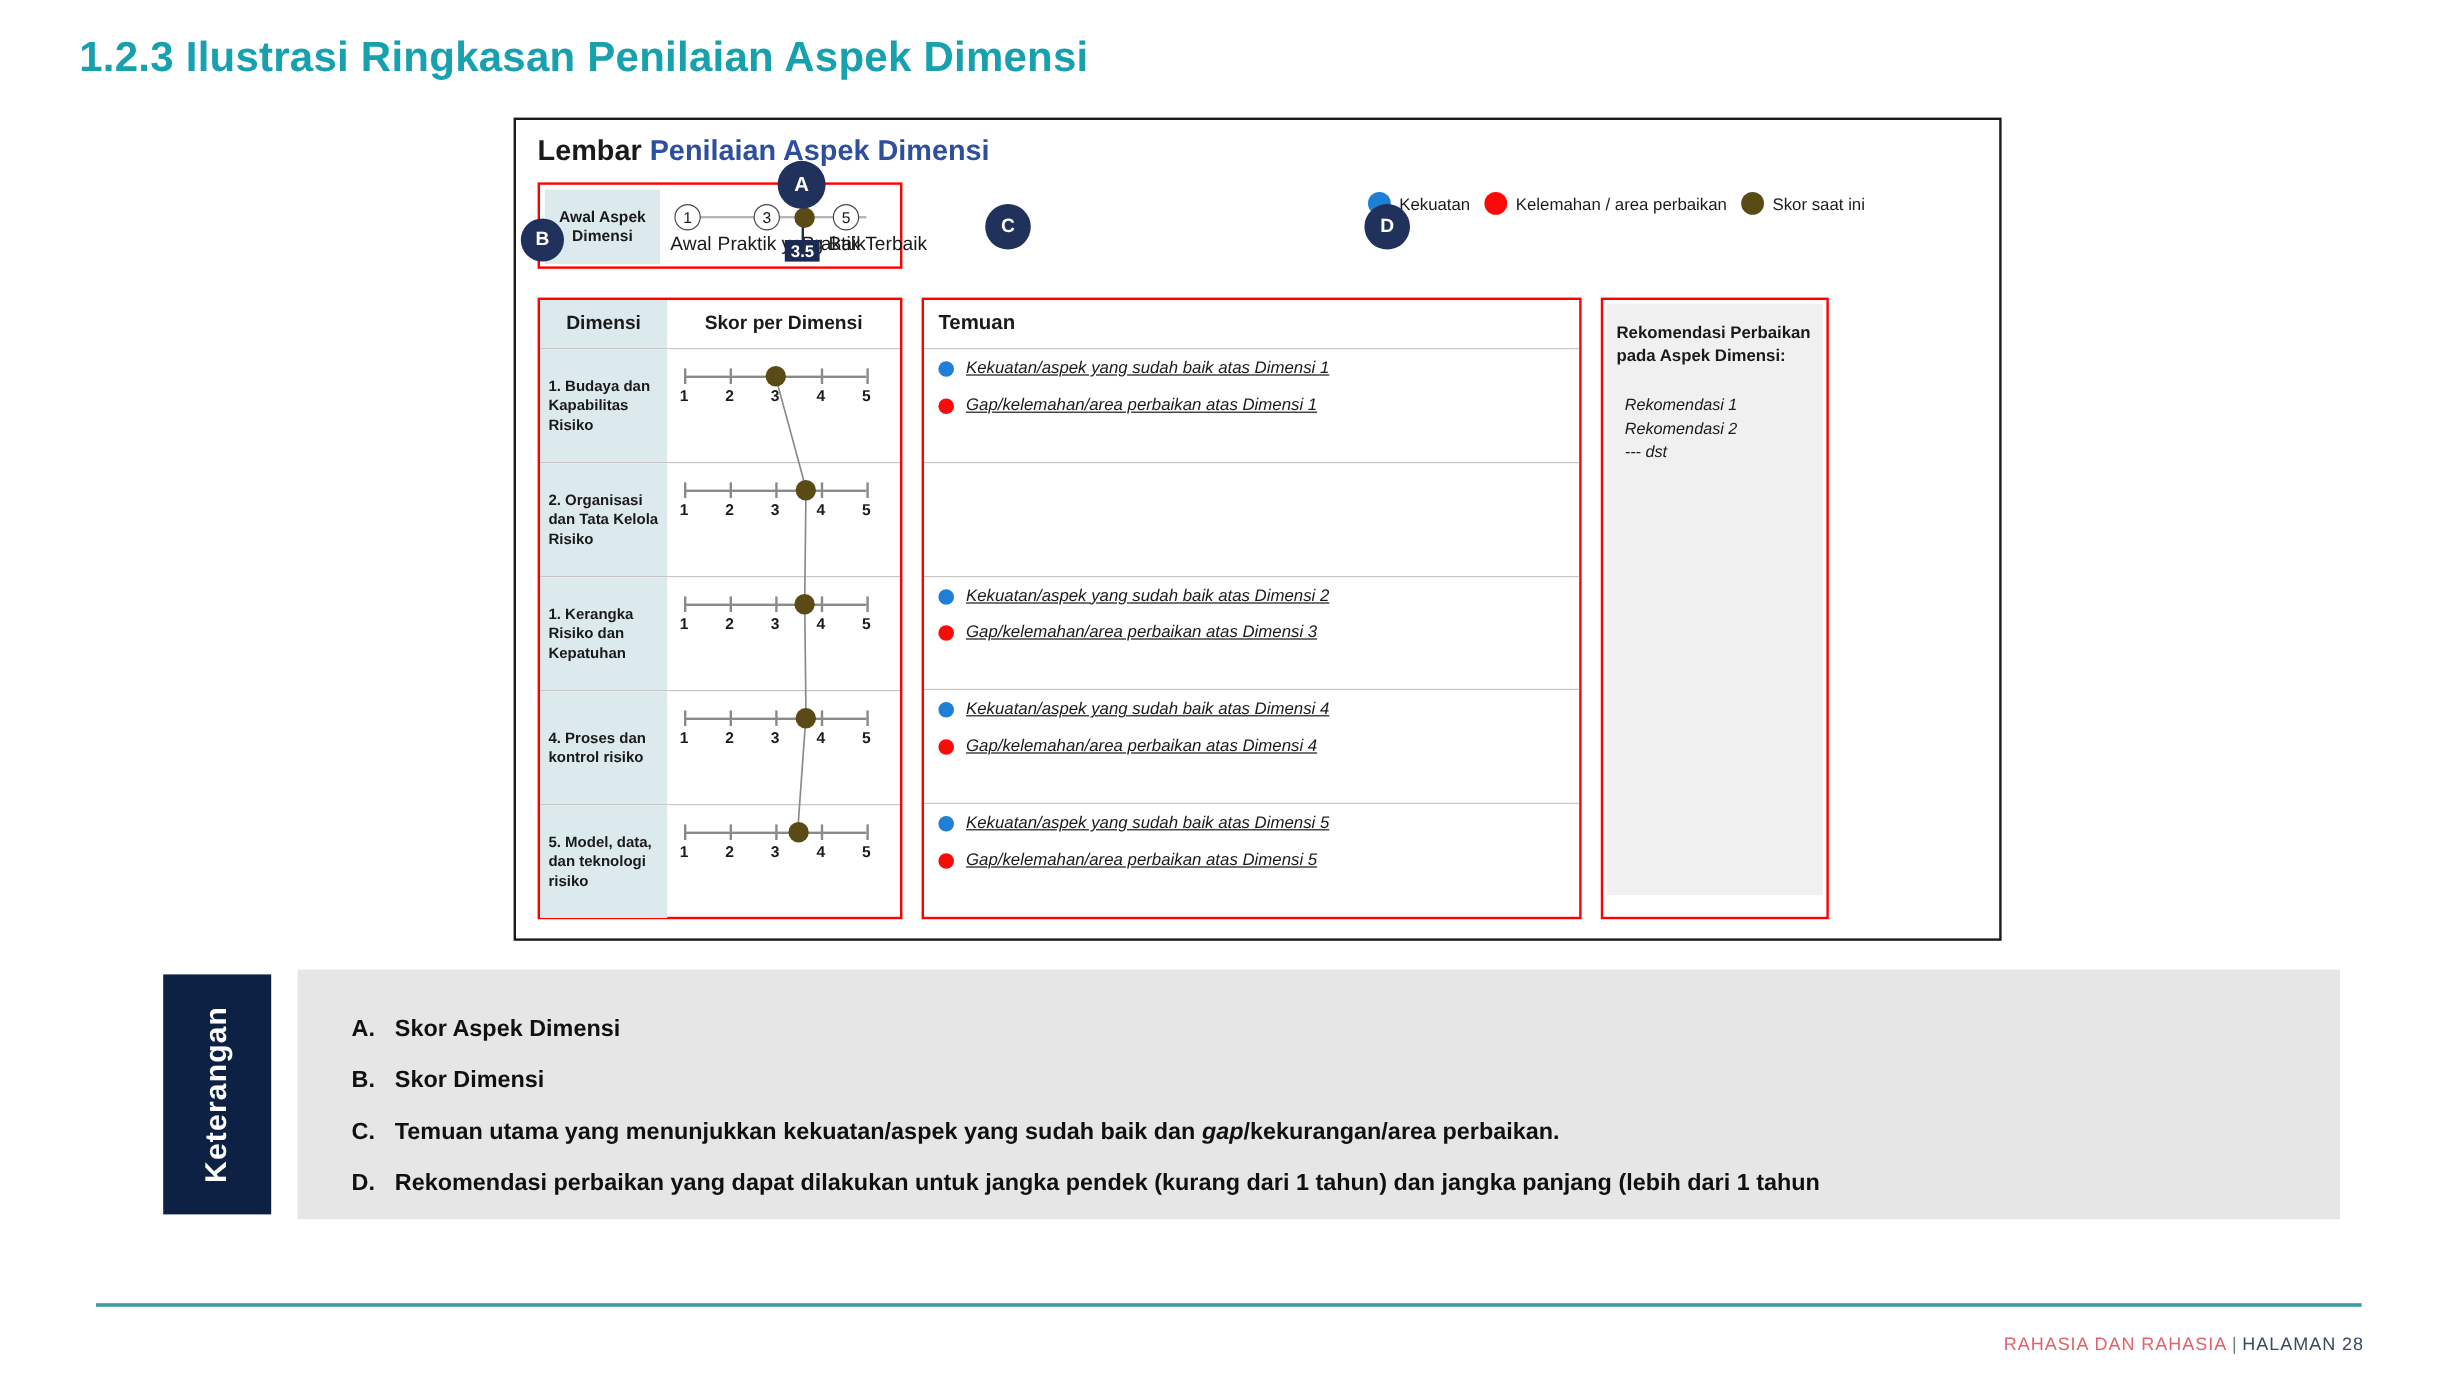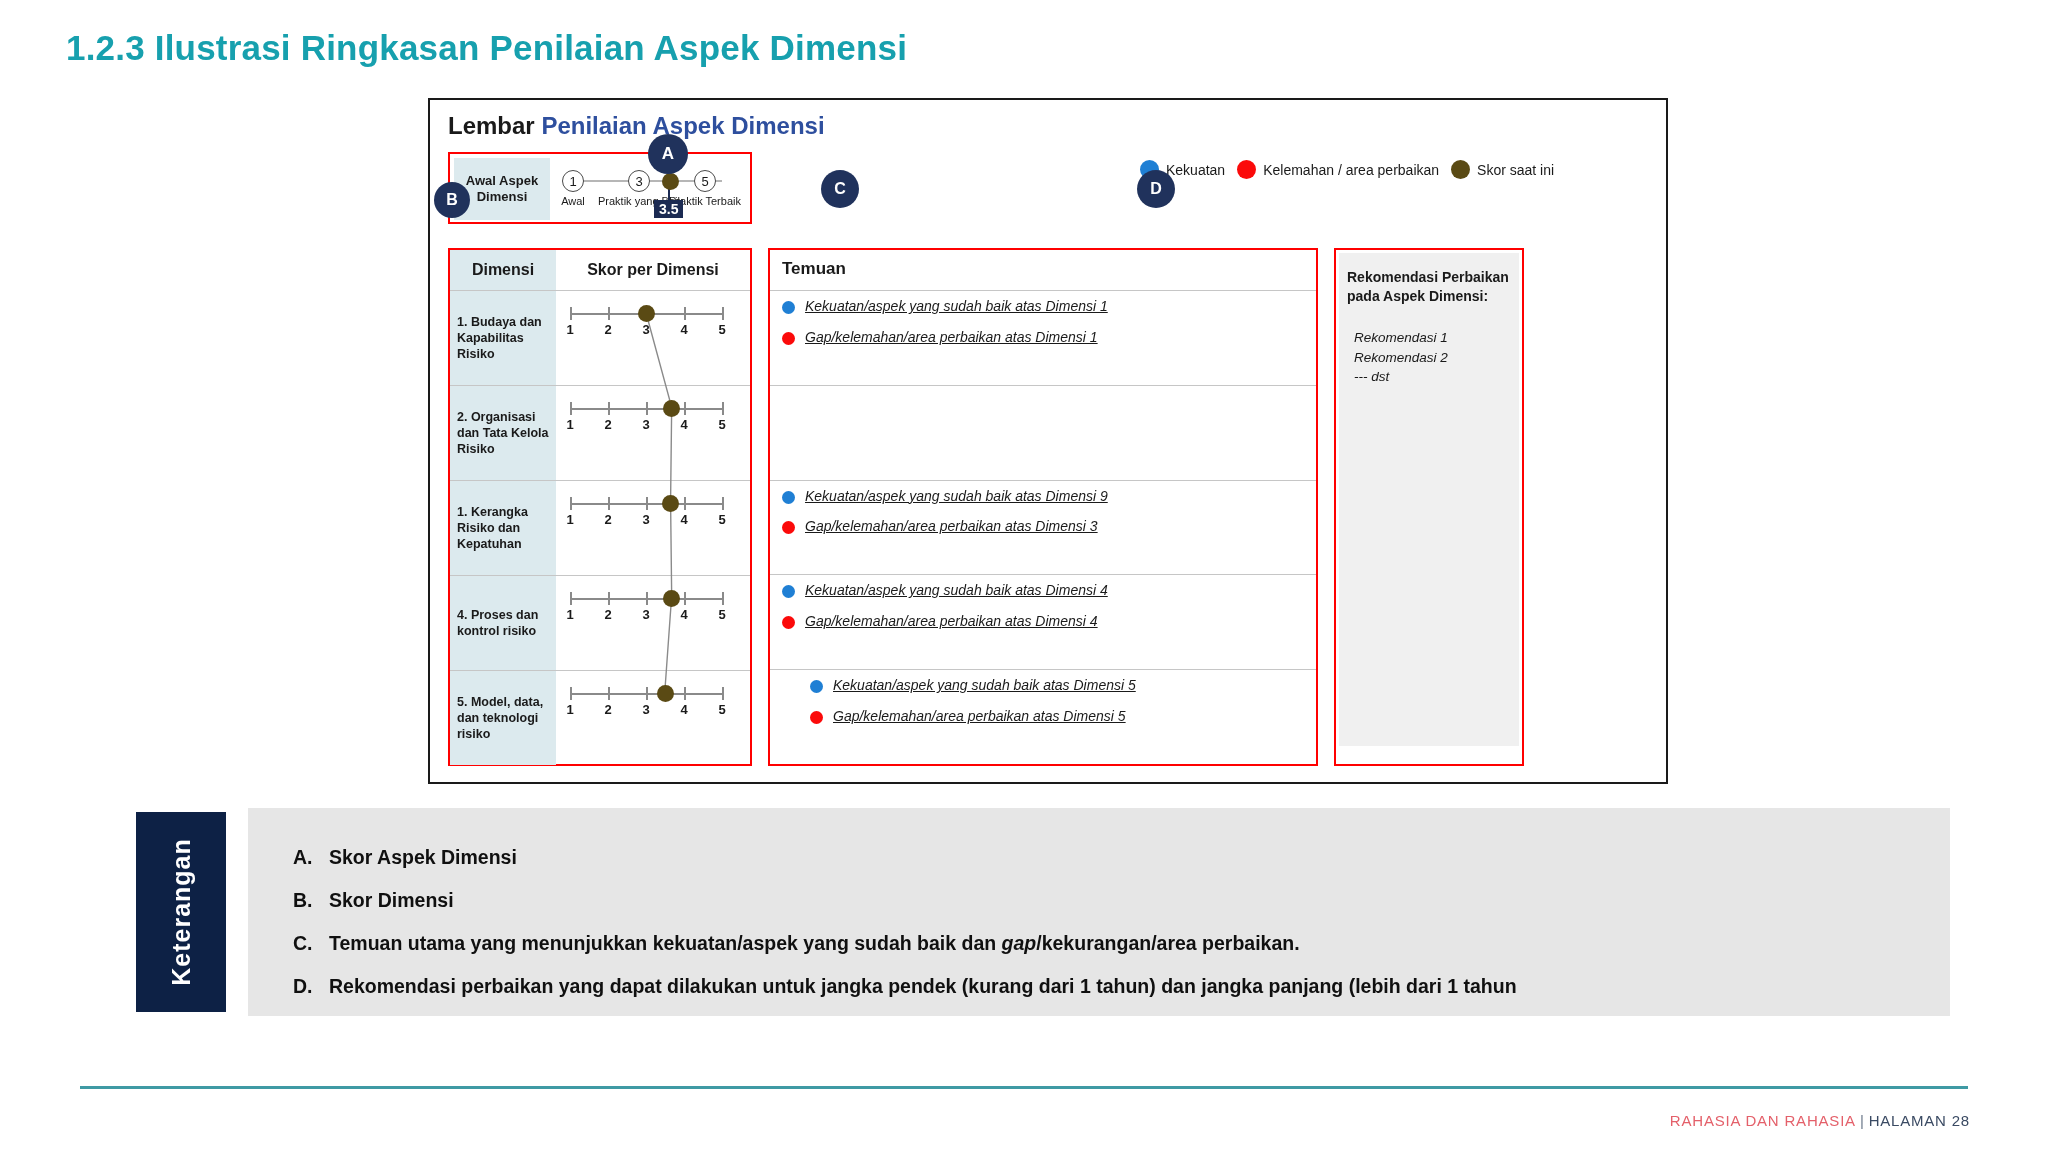--- a/index.html
+++ b/index.html
@@ -46,21 +46,21 @@
   .scale-a .axis{
     position:absolute; left:14px; top:16px; width:150px; height:2px; background:#b6b6b6;
   }
   .scale-a .node{
     position:absolute; top:6px; width:22px; height:22px; border-radius:50%;
     border:1.6px solid #4a4a4a; background:#fff; color:#1a1a1a;
     font-size:13px; display:flex; align-items:center; justify-content:center;
   }
   .scale-a .n1{ left:4px; } .scale-a .n3{ left:70px; } .scale-a .n5{ left:136px; }
   .scale-a .cap{
-    position:absolute; font-size:11px; color:#1a1a1a; text-align:center;
+    position:absolute; font-size:16px; color:#1a1a1a; text-align:right;
     line-height:1.15; white-space:nowrap;
   }
   .scale-a .cap1{ left:-5px; top:31px; width:40px; }
   .scale-a .cap3{ left:40px; top:31px; width:82px; }
   .scale-a .cap5{ left:110px; top:31px; width:74px; }
   .scale-a .dot{
     position:absolute; left:104px; top:9px; width:17px; height:17px;
     border-radius:50%; background:#5a4a14; z-index:3;
   }
   .scale-a .stem{
@@ -371,38 +371,38 @@
           <div class="find-line" style="padding-top: 14px;">
             <span class="bullet" style="background: rgb(251, 10, 10);"></span>
             <span class="ftext">Gap/kelemahan/area perbaikan atas Dimensi 1</span>
           </div>
         </div>
         <div class="find-group" style="top: 134.8px; height: 94.8px;">
         </div>
         <div class="find-group" style="top: 229.6px; height: 94.8px;">
           <div class="find-line">
             <span class="bullet" style="background: rgb(31, 127, 212);"></span>
-            <span class="ftext">Kekuatan/aspek yang sudah baik atas Dimensi 9</span>
+            <span class="ftext">Kekuatan/aspek yang sudah baik atas Dimensi 2</span>
           </div>
           <div class="find-line" style="padding-top: 14px;">
             <span class="bullet" style="background: rgb(251, 10, 10);"></span>
             <span class="ftext">Gap/kelemahan/area perbaikan atas Dimensi 3</span>
           </div>
         </div>
         <div class="find-group" style="top: 324.4px; height: 94.8px;">
           <div class="find-line">
             <span class="bullet" style="background: rgb(31, 127, 212);"></span>
             <span class="ftext">Kekuatan/aspek yang sudah baik atas Dimensi 4</span>
           </div>
           <div class="find-line" style="padding-top: 14px;">
             <span class="bullet" style="background: rgb(251, 10, 10);"></span>
             <span class="ftext">Gap/kelemahan/area perbaikan atas Dimensi 4</span>
           </div>
         </div>
-        <div class="find-group" style="top: 419.2px; height: 94.8px; padding-left: 28px;">
+        <div class="find-group" style="top: 419.2px; height: 94.8px;">
           <div class="find-line">
             <span class="bullet" style="background: rgb(31, 127, 212);"></span>
             <span class="ftext">Kekuatan/aspek yang sudah baik atas Dimensi 5</span>
           </div>
           <div class="find-line" style="padding-top: 14px;">
             <span class="bullet" style="background: rgb(251, 10, 10);"></span>
             <span class="ftext">Gap/kelemahan/area perbaikan atas Dimensi 5</span>
           </div>
         </div>
       </div>

